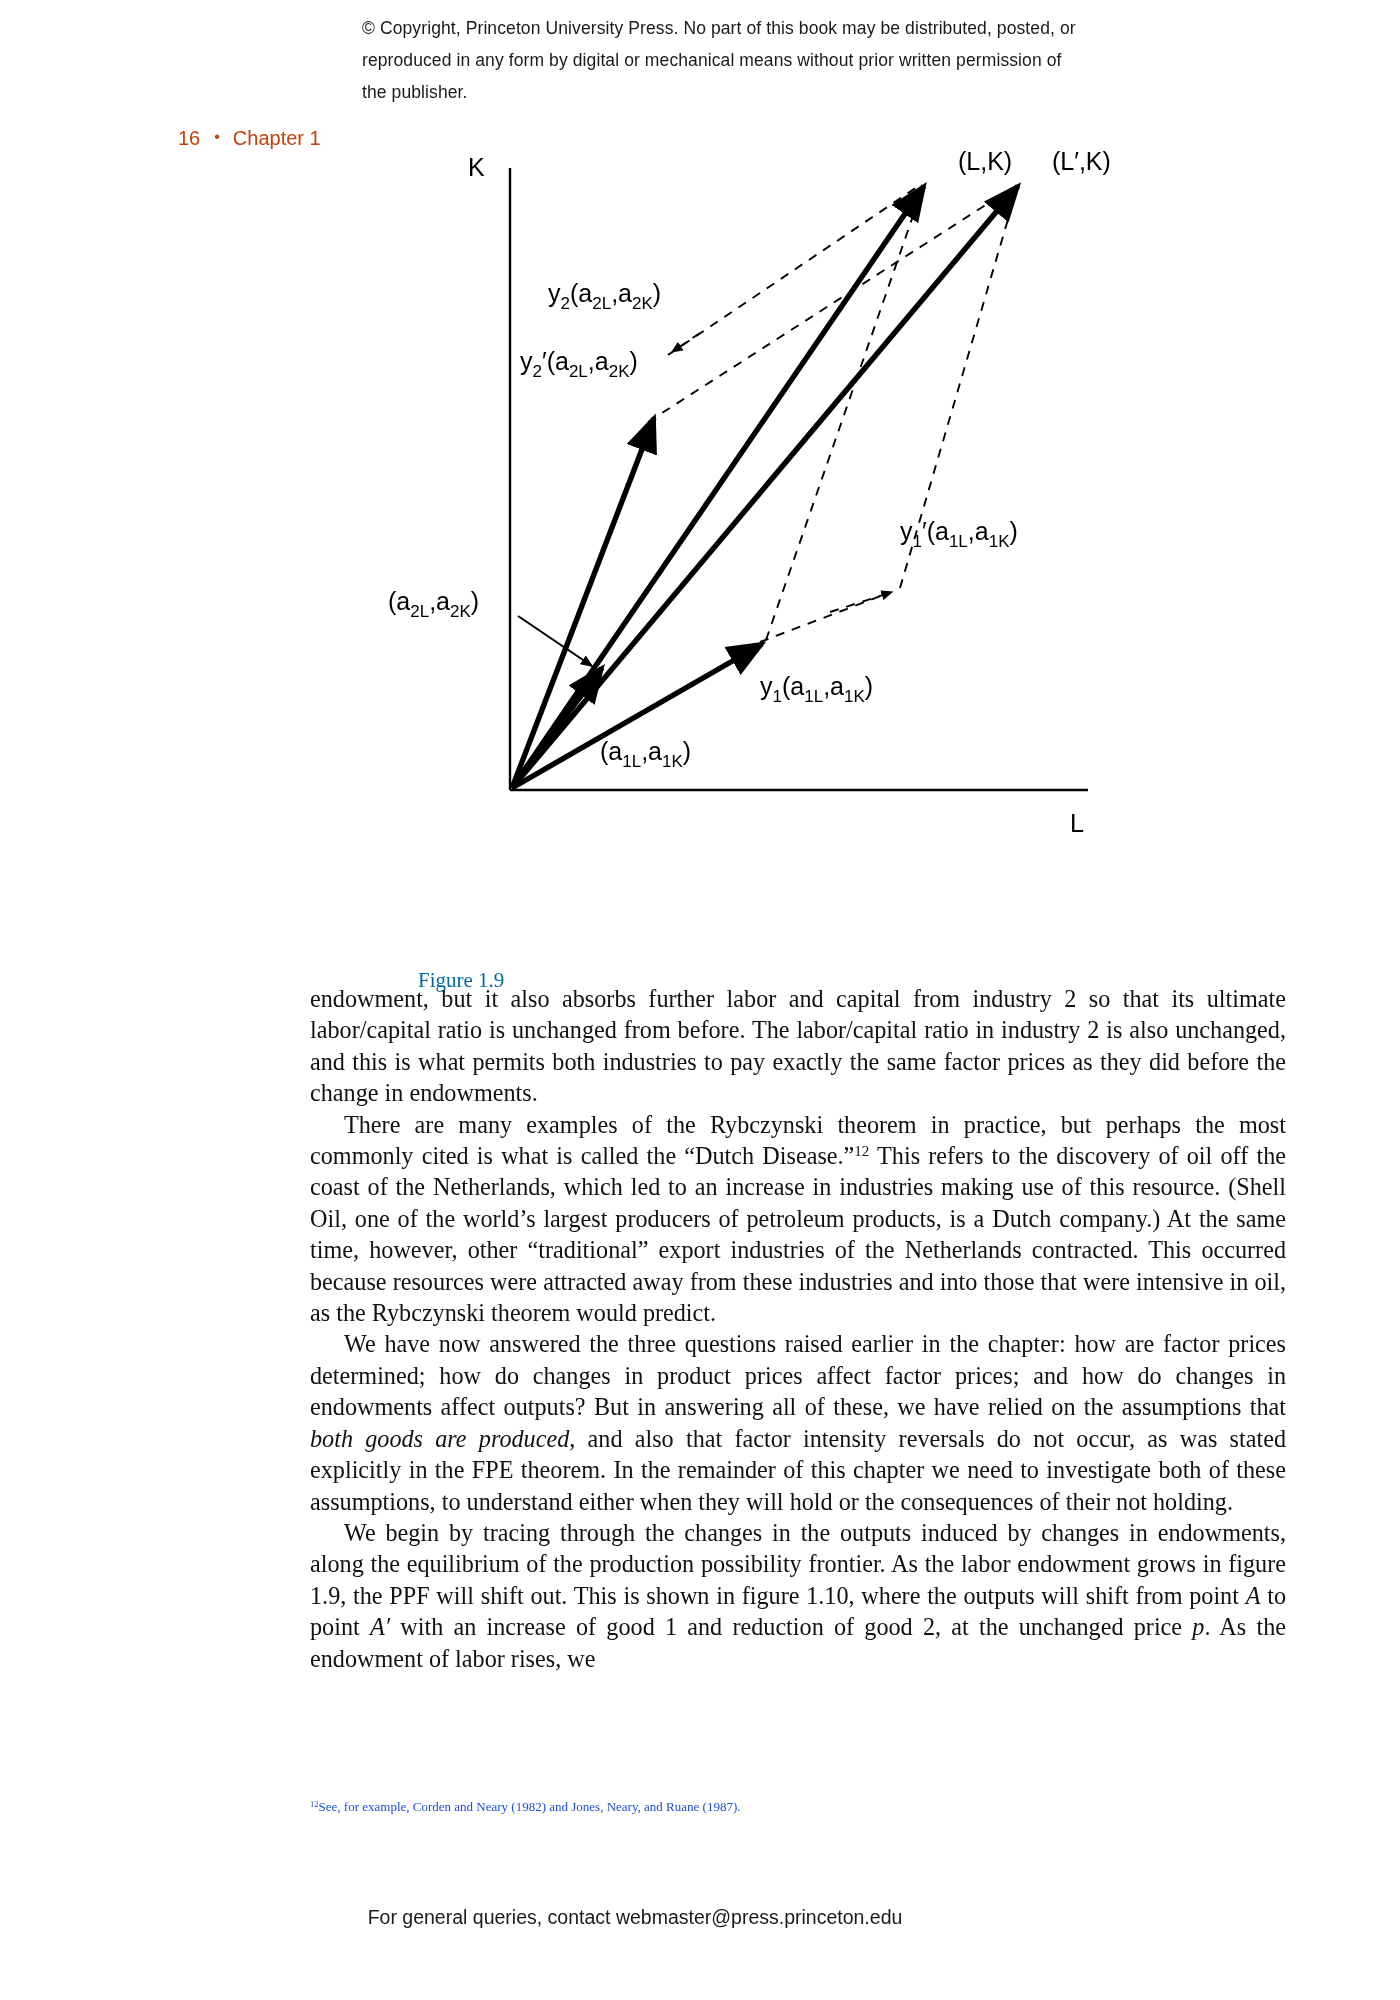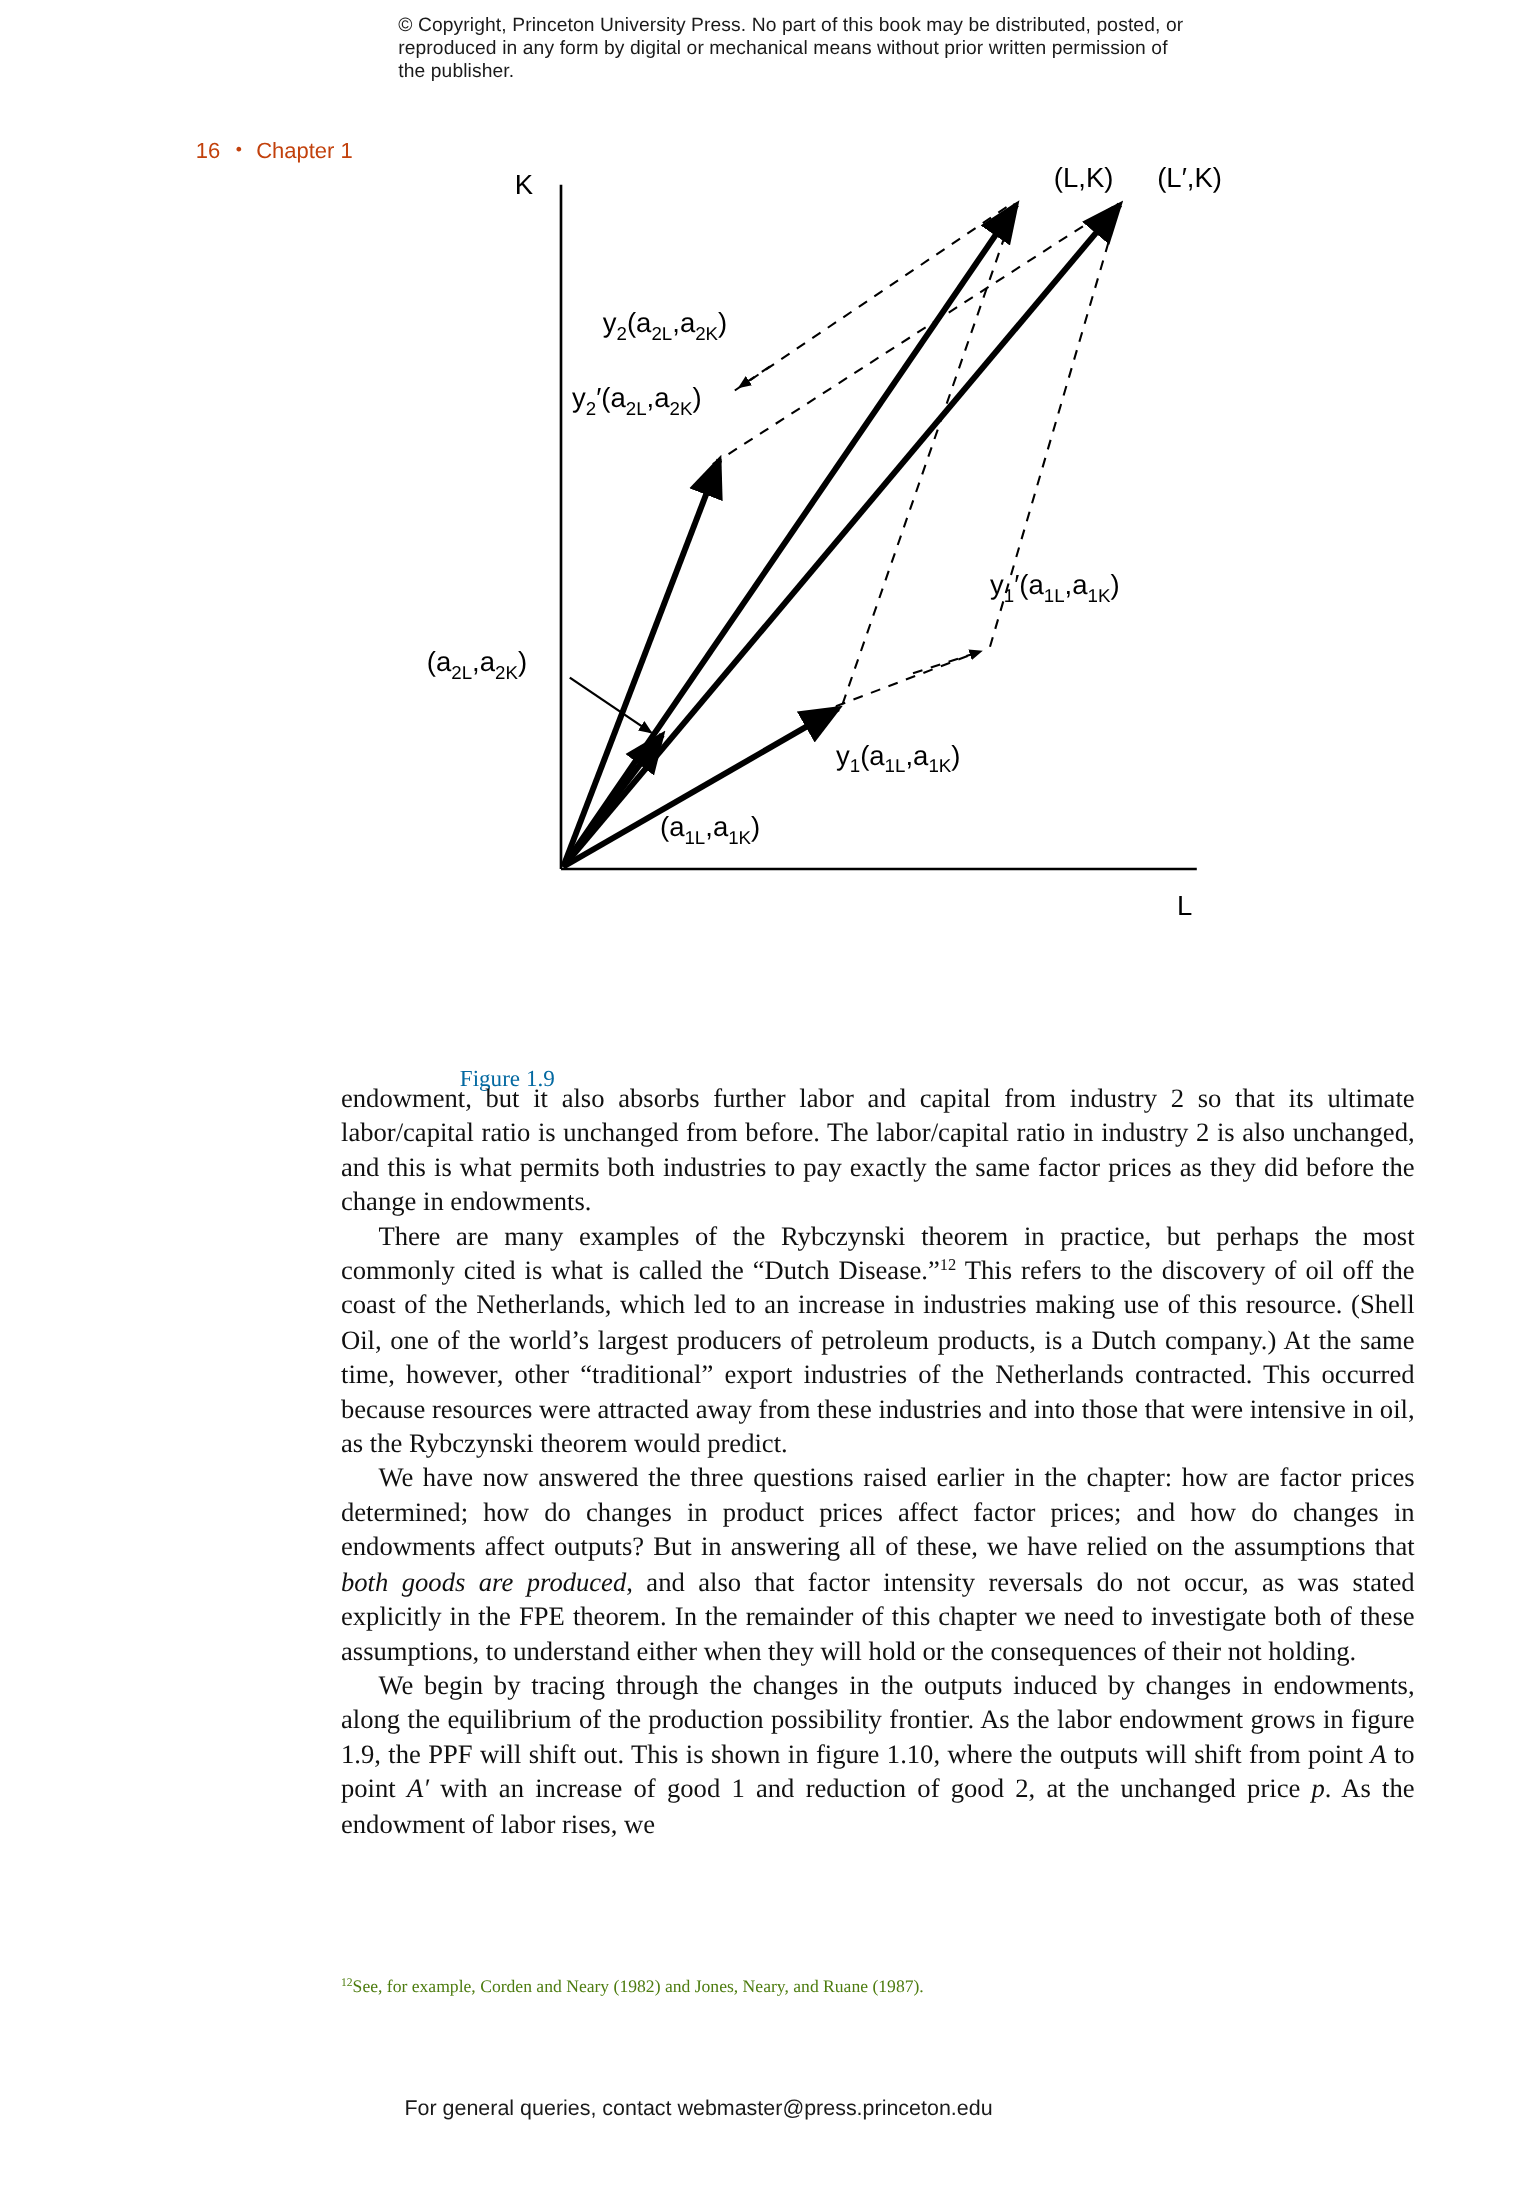--- a/index.html
+++ b/index.html
@@ -22,21 +22,21 @@
   }
 
   
   .copyright {
     position: absolute;
     left: 362px;
     top: 12px;
     width: 720px;
     font-family: "Liberation Sans", "DejaVu Sans", sans-serif;
     font-size: 17.5px;
-    line-height: 21px;
+    line-height: 32px;
     color: #1a1a1a;
     letter-spacing: 0.1px;
   }
 
   
   .runhead {
     position: absolute;
     left: 178px;
     top: 127px;
     font-family: "Liberation Sans", "DejaVu Sans", sans-serif;
@@ -101,23 +101,23 @@
     vertical-align: 0.55em;
     line-height: 0;
   }
 
   
   .footnote {
     position: absolute;
     left: 310px;
     top: 1795px;
     width: 980px;
-    font-size: 16px;
+    font-size: 13px;
     line-height: 24px;
-    color: #4d7c0f;
+    color: #1d4ed8;
   }
   .footnote sup {
     font-size: 0.66em;
     vertical-align: 0.5em;
     line-height: 0;
   }
 
   
   .footer {
     position: absolute;

